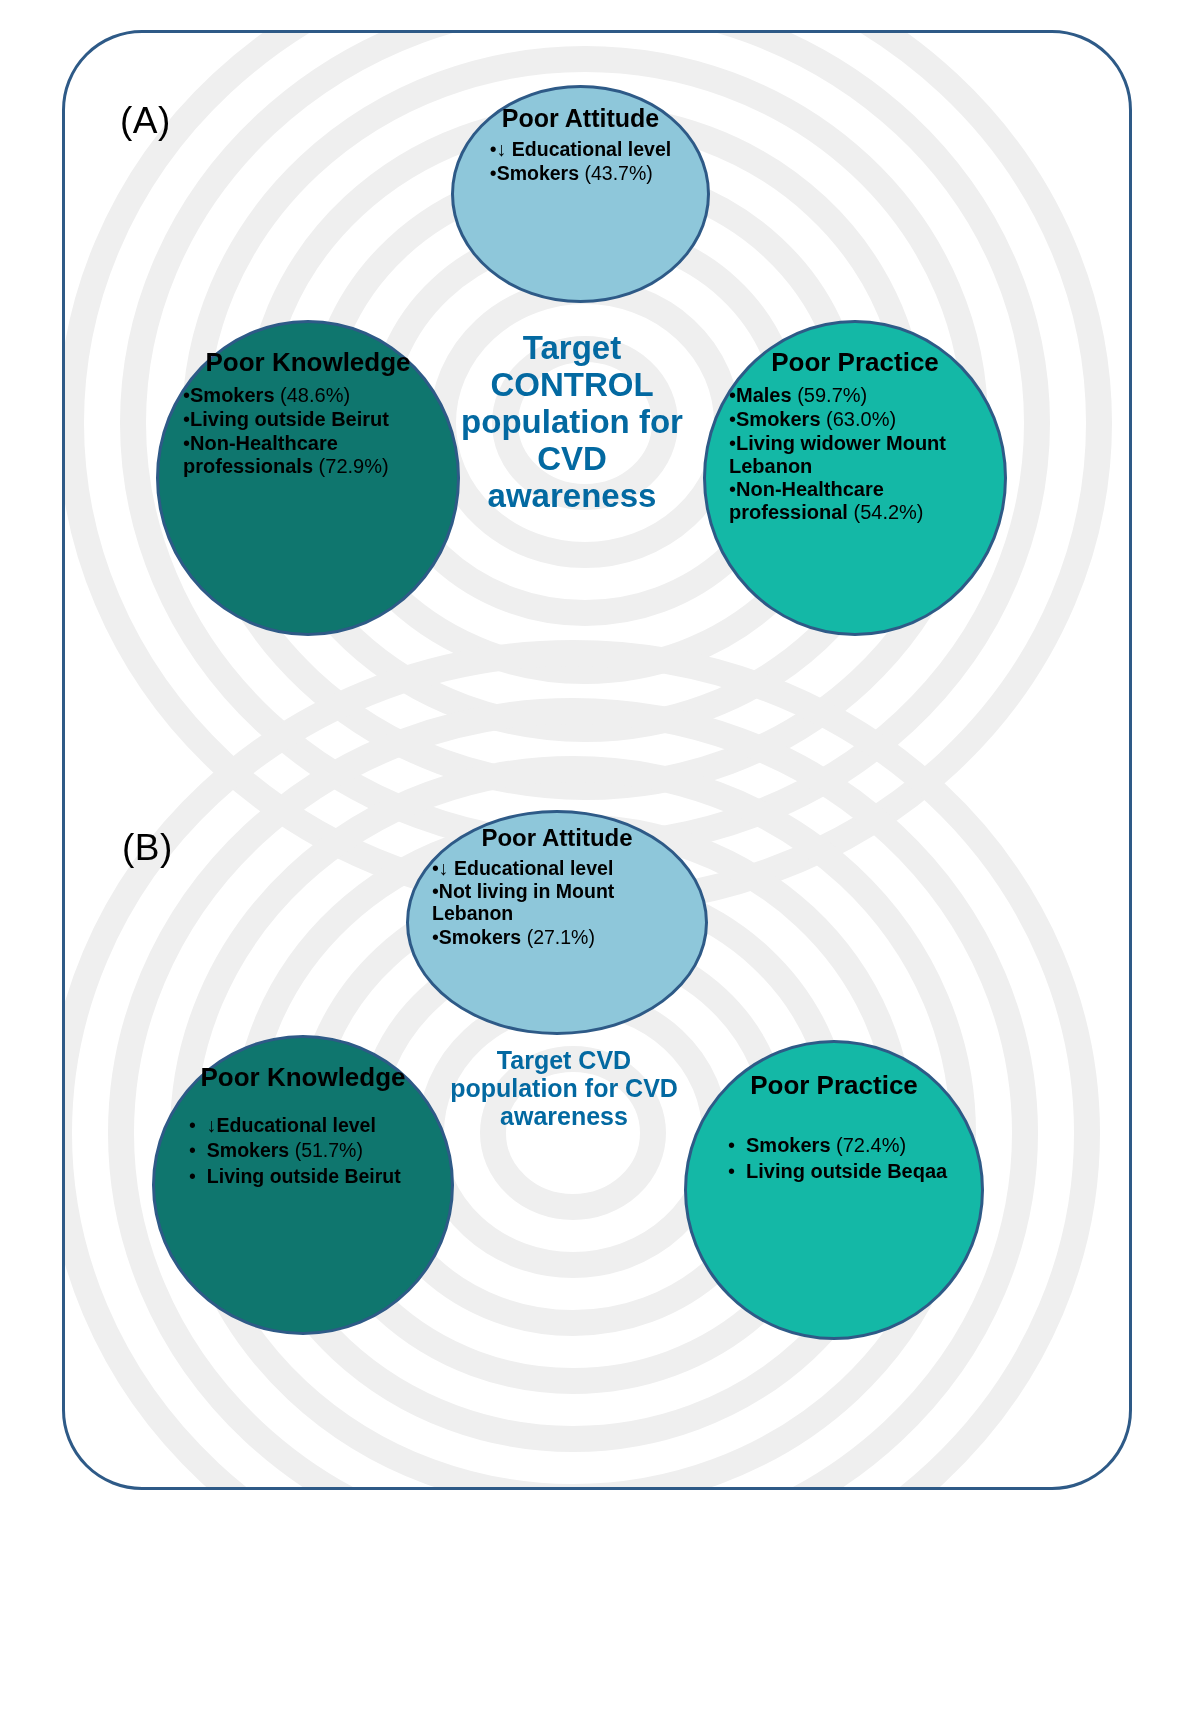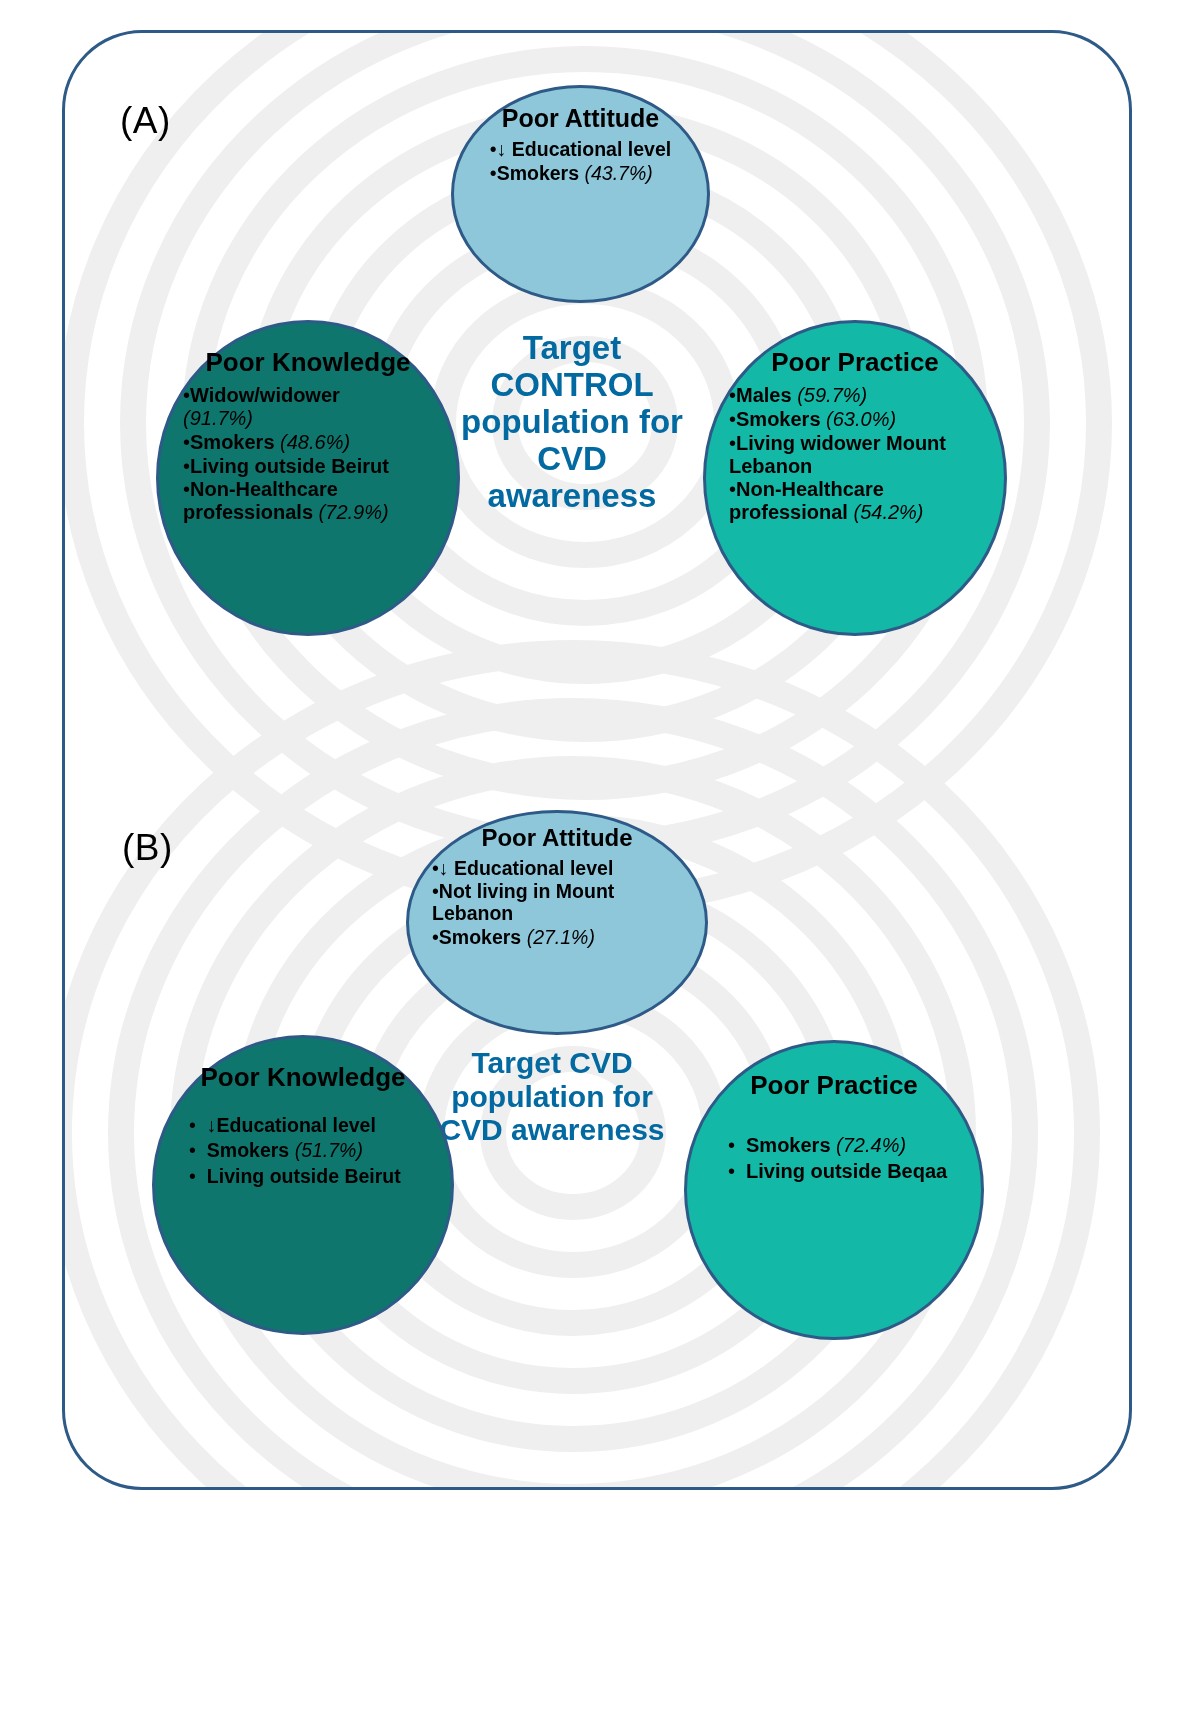--- a/index.html
+++ b/index.html
@@ -32,21 +32,21 @@
     text-align:center;
   }
   .bubble .title{
     font-weight:bold;line-height:1.12;margin:0;
     text-align:center;
   }
   .bubble ul{
     list-style:none;margin:0;padding:0;text-align:left;
   }
   .bubble li{ line-height:1.14; }
-  .pct{font-style:italic;font-weight:normal;}
+  .pct{font-weight:normal;}
   .b-label{font-weight:bold;}
   .bul{display:inline-block;}
 
   .blue{background:#8ec7da;border-radius:50%;}
   .gold{background:#0f766e;border-radius:50%;}
   .green{background:#14b8a6;border-radius:50%;}
 
   
   #bubble-a-attitude{
     left:451px;top:85px;width:259px;height:218px;
@@ -70,21 +70,21 @@
   }
   #bubble-a-practice .title{font-size:26px;}
   #bubble-a-practice ul{font-size:20px;margin-top:7px;width:252px;}
   #bubble-a-practice li{margin-bottom:1px;}
 
   .center-text{
     position:absolute;text-align:center;font-weight:bold;
     line-height:1.12;color:#0369a1;
   }
   #center-a{left:452px;top:330px;width:240px;font-size:33px;}
-  #center-b{left:432px;top:1046px;width:240px;font-size:30px;}
+  #center-b{left:444px;top:1046px;width:240px;font-size:25px;}
 
   
   #bubble-b-attitude{
     left:406px;top:810px;width:302px;height:225px;
     padding-top:12px;
   }
   #bubble-b-attitude .title{font-size:24px;}
   #bubble-b-attitude ul{font-size:19.5px;margin-top:5px;width:250px;}
   #bubble-b-attitude li{margin-bottom:1px;}
 
@@ -146,21 +146,20 @@
   <div class="title">Poor Attitude</div>
   <ul>
     <li><span class="bul">•</span><span class="b-label">↓ Educational level</span></li>
     <li><span class="bul">•</span><span class="b-label">Smokers</span> <span class="pct">(43.7%)</span></li>
   </ul>
 </div>
 
 <div class="bubble gold" id="bubble-a-knowledge">
   <div class="title">Poor Knowledge</div>
   <ul>
-    <li><span class="bul">•</span><span class="b-label">Widow/widower</span><br><span class="pct">(91.7%)</span></li>
     <li><span class="bul">•</span><span class="b-label">Smokers</span> <span class="pct">(48.6%)</span></li>
     <li><span class="bul">•</span><span class="b-label">Living outside Beirut</span></li>
     <li><span class="bul">•</span><span class="b-label">Non-Healthcare professionals</span> <span class="pct">(72.9%)</span></li>
   </ul>
 </div>
 
 <div class="bubble green" id="bubble-a-practice">
   <div class="title">Poor Practice</div>
   <ul>
     <li><span class="bul">•</span><span class="b-label">Males</span> <span class="pct">(59.7%)</span></li>

